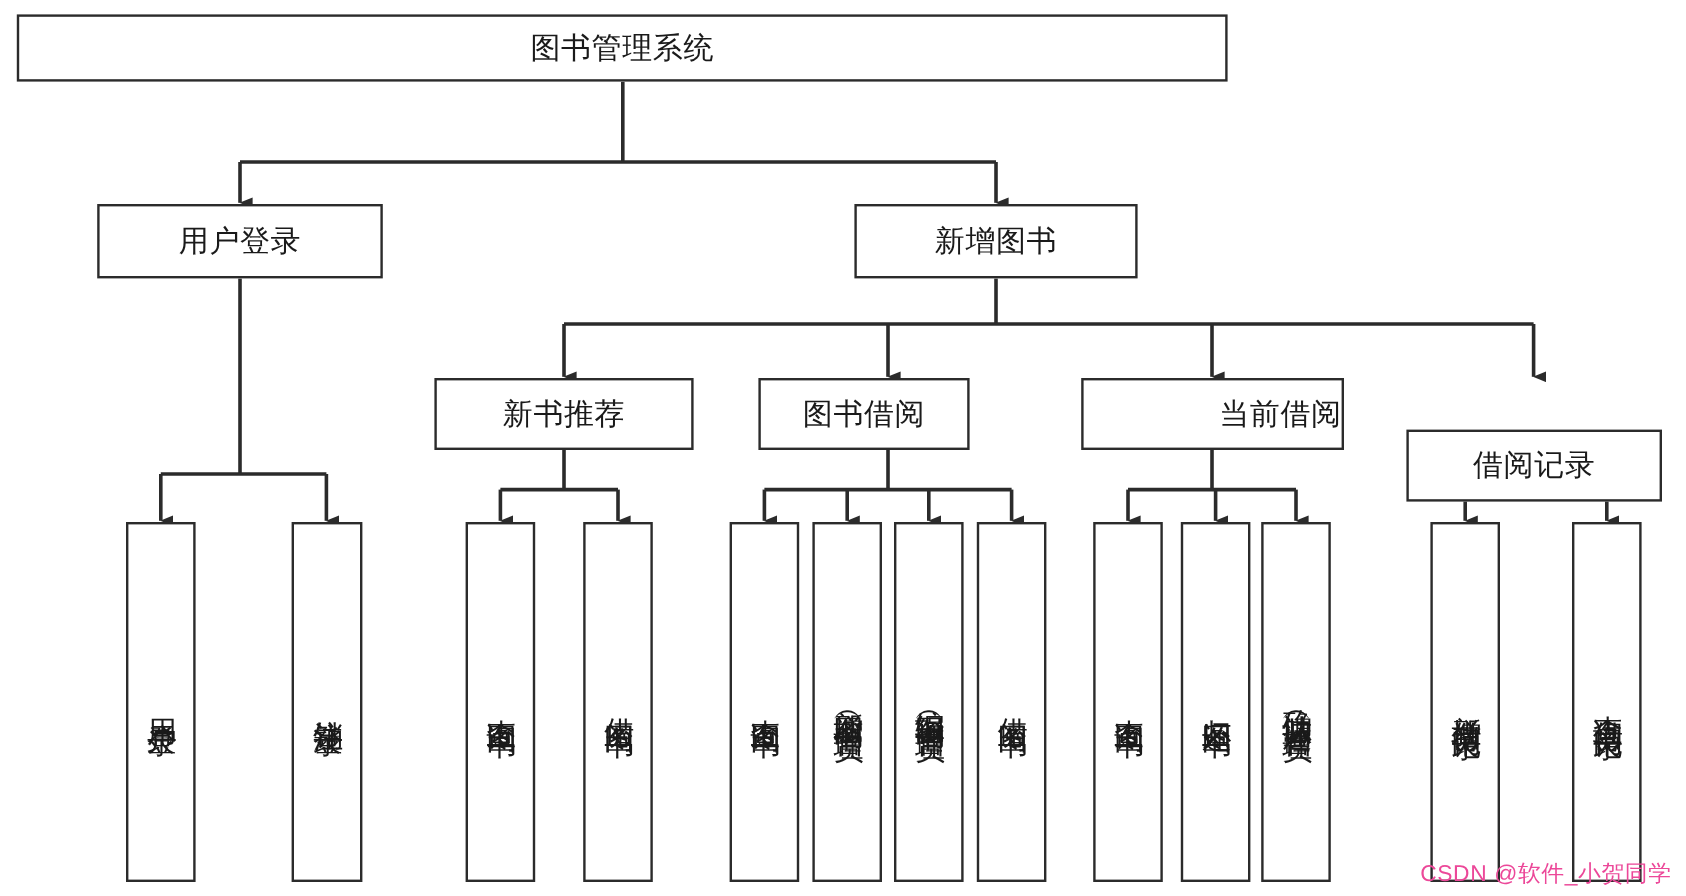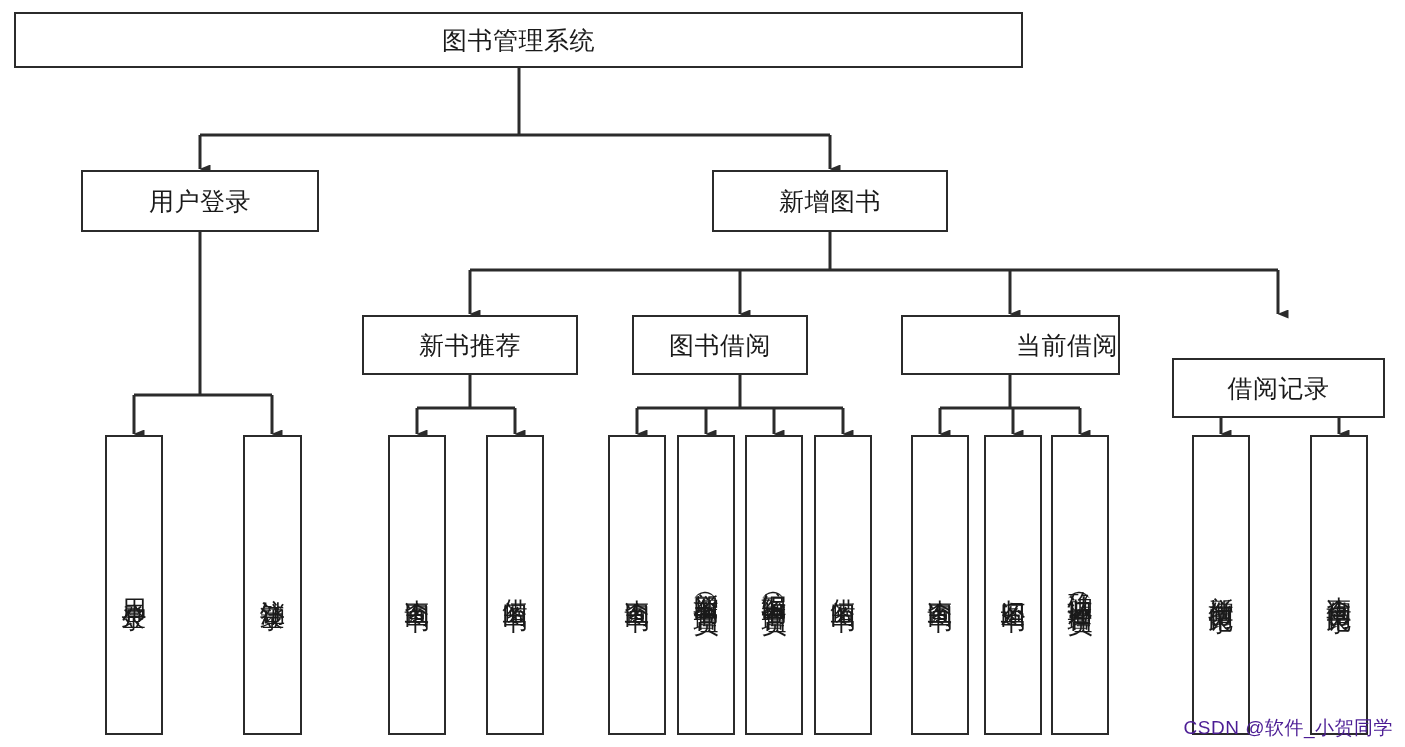--- a/index.html
+++ b/index.html
@@ -59,21 +59,21 @@
     writing-mode: vertical-rl;
     text-orientation: upright;
     letter-spacing: 3px;
     line-height: 1;
   }
   #watermark {
     position: absolute;
     right: 12px;
     bottom: 6px;
     font-size: 19px;
-    color: #4c1d95;
+    color: #ec4899;
     letter-spacing: 0.5px;
     white-space: nowrap;
     user-select: none;
   }
 </style>
 </head>
 <body>
 
 <div id="diagram-canvas">
 

